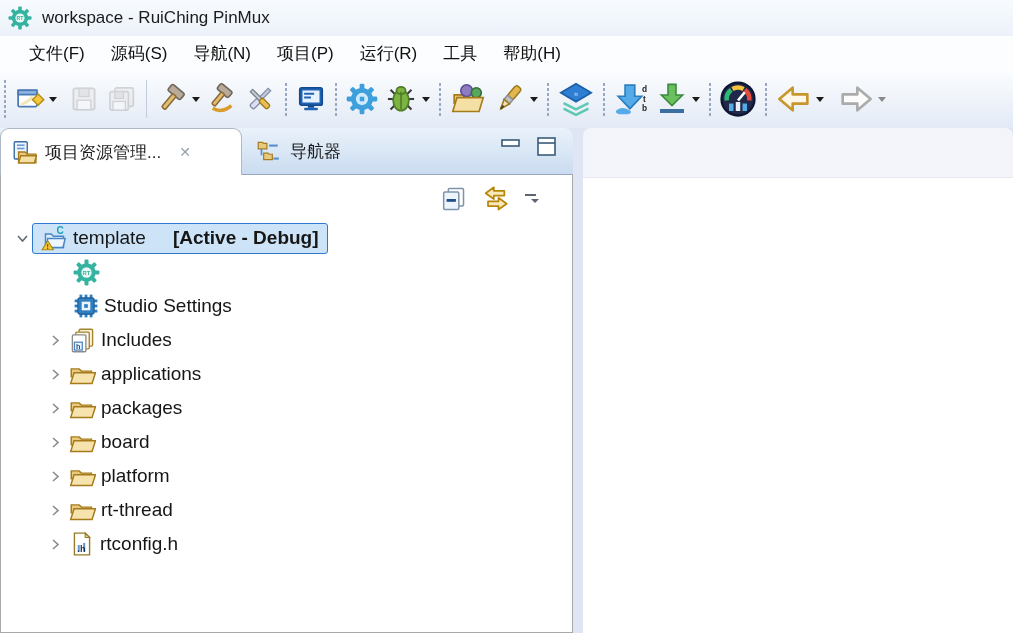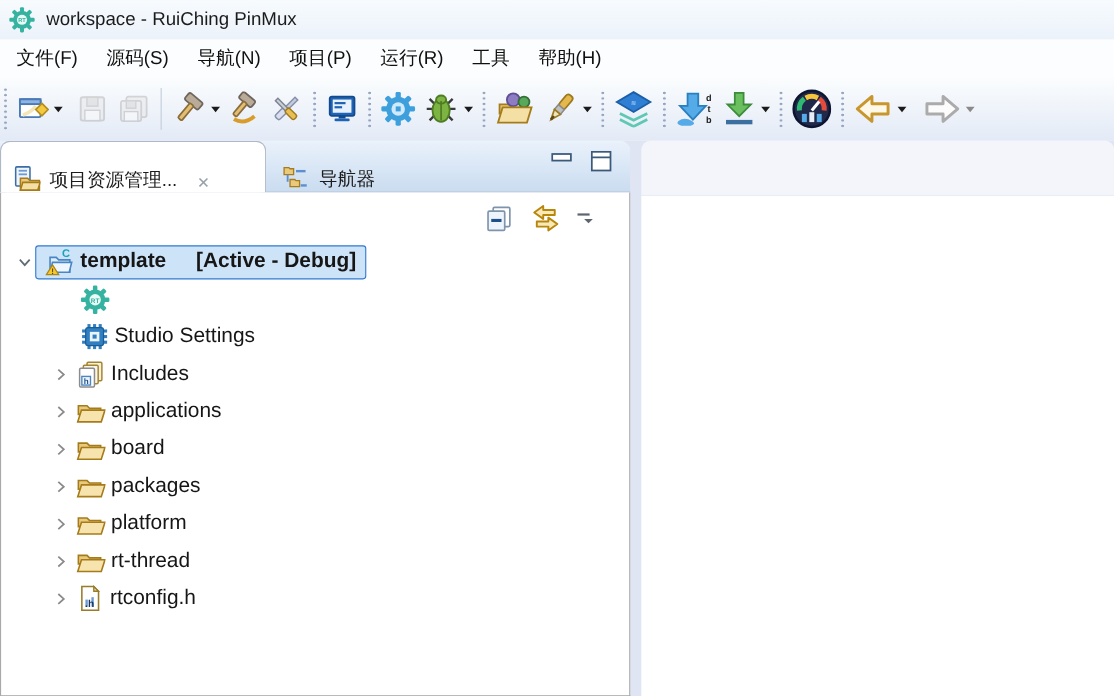--- a/index.html
+++ b/index.html
@@ -5,21 +5,21 @@
   * { box-sizing: border-box; margin: 0; padding: 0; }
   html,body { width:1013px; height:633px; overflow:hidden; }
   body { font-family:"Liberation Sans","DejaVu Sans",sans-serif; background:#fff; position:relative; }
 
   
   .titlebar { height:36px; display:flex; align-items:center; gap:10px; padding-left:8px;
               background:linear-gradient(#f7fbfe,#ecf2fa); }
   .titlebar .title { font-size:17px; color:#1b1b1b; }
 
   
-  .menubar { height:34px; display:flex; background:#fcfdfe; padding-left:2px; }
+  .menubar { height:34px; display:flex; align-items:center; background:#fcfdfe; padding-left:16px; }
   .menu-item { font-size:17px; color:#101010; padding:5px 13px; cursor:default; }
 
   
   .toolbar { height:58px; display:flex; align-items:center; padding-left:2px;
              background:linear-gradient(#fbfdfe,#e3eaf6); }
   .tb-btn { display:flex; align-items:center; height:46px; padding:0 3px; border-radius:3px; }
   .tb-btn.disabled { filter:grayscale(1); opacity:.5; }
   .dd { width:0; height:0; border:4px solid transparent; border-top:5px solid #1a1a1a; margin-left:4px; margin-top:4px; }
   .dd.grey { border-top-color:#8a8a8a; }
   .sep-dots { width:4px; height:34px; margin:0 5px;
@@ -31,21 +31,21 @@
               background-size:4px 5px; background-repeat:repeat-y; }
 
   
   .main { position:absolute; top:128px; left:0; right:0; bottom:0; display:flex; background:#dfe5f3; }
 
   
   .left-panel { width:573px; position:relative; }
   .tabstrip { height:47px; display:flex; align-items:flex-end;
               background:linear-gradient(#eaf2fb,#cadcf0); border-top-right-radius:9px;
               border-bottom:1px solid #98a6ba; position:relative; }
-  .tab { display:flex; align-items:flex-end; gap:8px; font-size:17px; color:#1c1c1c; height:46px; padding:0 12px; }
+  .tab { display:flex; align-items:center; gap:8px; font-size:17px; color:#1c1c1c; height:46px; padding:0 12px; }
   .tab.active { background:#fff; border:1px solid #aeb8c6; border-bottom:none;
                 border-radius:9px 9px 0 0; height:47px; margin-bottom:-1px; z-index:2;
                 width:242px; padding:0 8px 0 10px; }
   .tab .lbl { white-space:nowrap; }
   .tab-close { font-size:14px; font-weight:bold; color:#97a1ad; margin-left:10px; }
   .winbtns { position:absolute; right:16px; top:9px; display:flex; gap:16px; align-items:flex-start; }
 
   .panel-body { position:absolute; top:47px; left:0; right:0; bottom:0; background:#fff;
                 border-left:1px solid #a9a9a9; border-right:1px solid #a9a9a9; border-bottom:1px solid #a9a9a9; }
   .view-toolbar { position:absolute; top:10px; right:31px; display:flex; gap:13px; align-items:center; }
@@ -53,21 +53,21 @@
   
   .tree { position:absolute; top:46px; left:0; right:0; bottom:0; font-size:19px; color:#161616; }
   .trow { display:flex; align-items:center; height:34px; }
   .chev { width:16px; display:flex; justify-content:center; }
   .lvl0 .chev { margin-left:13px; }
   .lvl1 .chev { margin-left:46px; }
   .ticon { margin:0 5px 0 6px; display:flex; }
   .tlabel { white-space:nowrap; }
   .sel-box { display:flex; align-items:center; background:#cde4f8; border:1px solid #2f79d0;
              border-radius:3px; padding:1px 8px 1px 2px; margin-left:2px; }
-  .sel-box .tlabel { font-weight:bold; }
+  .sel-box .tlabel { font-weight:normal; }
   .suffix { font-weight:bold; margin-left:27px; white-space:nowrap; }
 
   
   .sash { width:10px; }
   .editor { flex:1; display:flex; flex-direction:column; }
   .editor-header { height:50px; background:#f3f5fa; border-radius:8px 8px 0 0; border-bottom:1px solid #e6e9f1; }
   .editor-body { flex:1; background:#fff; }
 </style>
 </head>
 <body>
@@ -518,36 +518,36 @@
             <svg width="15" height="15" viewBox="0 0 15 15">
                 <polyline points="5,3 10,7.5 5,12" fill="none" stroke="#8a8a8a" stroke-width="1.6"></polyline>
               </svg>
           </span>
           <span class="ticon">
             <svg width="27" height="27" viewBox="0 0 24 24">
               <path d="M2,7 h7 l2,2 h9 v5 h-18 z" fill="#e9c97e" stroke="#a67c1a" stroke-width="1.3"></path>
               <path d="M1.5,20 L4.5,10.5 H23.5 L20.5,20 Z" fill="#f6e3ae" stroke="#a67c1a" stroke-width="1.3"></path>
             </svg>
           </span>
-          <span class="tlabel">board</span>
+          <span class="tlabel">packages</span>
         </div>
 
         <div class="trow lvl1">
           <span class="chev">
             <svg width="15" height="15" viewBox="0 0 15 15">
                 <polyline points="5,3 10,7.5 5,12" fill="none" stroke="#8a8a8a" stroke-width="1.6"></polyline>
               </svg>
           </span>
           <span class="ticon">
             <svg width="27" height="27" viewBox="0 0 24 24">
               <path d="M2,7 h7 l2,2 h9 v5 h-18 z" fill="#e9c97e" stroke="#a67c1a" stroke-width="1.3"></path>
               <path d="M1.5,20 L4.5,10.5 H23.5 L20.5,20 Z" fill="#f6e3ae" stroke="#a67c1a" stroke-width="1.3"></path>
             </svg>
           </span>
-          <span class="tlabel">packages</span>
+          <span class="tlabel">board</span>
         </div>
 
         <div class="trow lvl1">
           <span class="chev">
             <svg width="15" height="15" viewBox="0 0 15 15">
                 <polyline points="5,3 10,7.5 5,12" fill="none" stroke="#8a8a8a" stroke-width="1.6"></polyline>
               </svg>
           </span>
           <span class="ticon">
             <svg width="27" height="27" viewBox="0 0 24 24">

